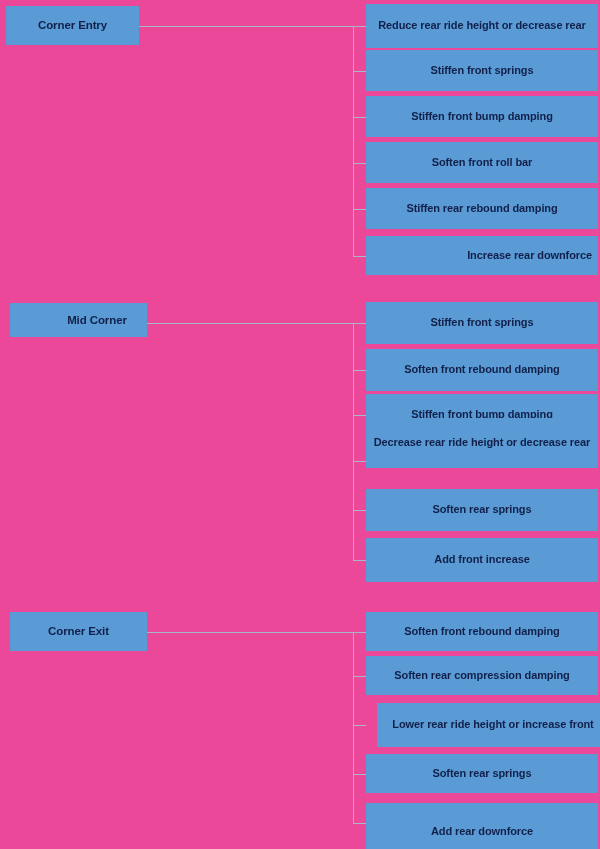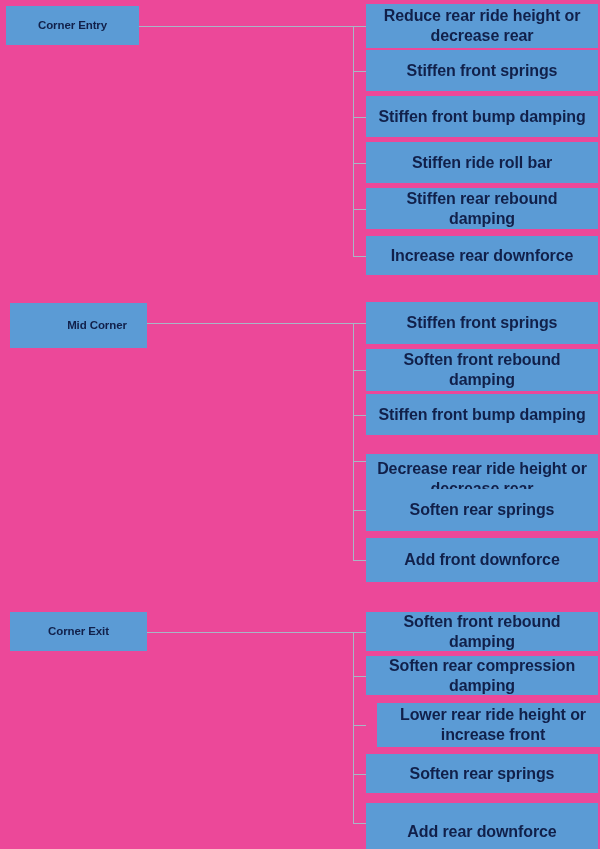--- a/index.html
+++ b/index.html
@@ -20,21 +20,21 @@
 
   .node {
     position: absolute;
     background: #5B9BD5;
     color: #11204A;
     display: flex;
     align-items: center;
     justify-content: center;
     text-align: center;
     font-weight: bold;
-    font-size: 16px;
+    font-size: 11px;
     line-height: 1.22;
     box-sizing: border-box;
     padding: 2px 6px;
     letter-spacing: -0.1px;
   }
 
   .node.root {
     font-size: 11.5px;
   }
 
@@ -70,60 +70,60 @@
       <div class="conn h" style="left: 353px; top: 71px; width: 13px;"></div>
       <div class="node leaf" style="left: 366px; top: 50px; width: 232px; height: 41px;">
         <span class="label">Stiffen front springs</span>
       </div>
       <div class="conn h" style="left: 353px; top: 117px; width: 13px;"></div>
       <div class="node leaf" style="left: 366px; top: 96px; width: 232px; height: 41px;">
         <span class="label">Stiffen front bump damping</span>
       </div>
       <div class="conn h" style="left: 353px; top: 163px; width: 13px;"></div>
       <div class="node leaf" style="left: 366px; top: 142px; width: 232px; height: 41px;">
-        <span class="label">Stiffen ride roll bar</span>
+        <span class="label">Soften front roll bar</span>
       </div>
       <div class="conn h" style="left: 353px; top: 209px; width: 13px;"></div>
       <div class="node leaf" style="left: 366px; top: 188px; width: 232px; height: 41px;">
         <span class="label">Stiffen rear rebound damping</span>
       </div>
       <div class="conn h" style="left: 353px; top: 256px; width: 13px;"></div>
-      <div class="node leaf" style="left: 366px; top: 236px; width: 232px; height: 39px;">
+      <div class="node leaf" style="left: 366px; top: 236px; width: 232px; height: 39px; text-align: right;">
         <span class="label">Increase rear downforce</span>
       </div>
     </div>
     <div class="group">
-      <div class="node root" style="left: 10px; top: 303px; width: 137px; height: 45px; padding-left: 43px;">
+      <div class="node root" style="left: 10px; top: 303px; width: 137px; height: 34px; padding-left: 43px;">
         <span class="label">Mid Corner</span>
       </div>
       <div class="conn h" style="left: 147px; top: 323px; width: 206px;"></div>
       <div class="conn v" style="left: 353px; top: 323px; height: 237px;"></div>
       <div class="conn h" style="left: 353px; top: 323px; width: 13px;"></div>
       <div class="node leaf" style="left: 366px; top: 302px; width: 232px; height: 42px;">
         <span class="label">Stiffen front springs</span>
       </div>
       <div class="conn h" style="left: 353px; top: 370px; width: 13px;"></div>
       <div class="node leaf" style="left: 366px; top: 349px; width: 232px; height: 42px;">
         <span class="label">Soften front rebound damping</span>
       </div>
       <div class="conn h" style="left: 353px; top: 415px; width: 13px;"></div>
       <div class="node leaf" style="left: 366px; top: 394px; width: 232px; height: 41px;">
         <span class="label">Stiffen front bump damping</span>
       </div>
       <div class="conn h" style="left: 353px; top: 461px; width: 13px;"></div>
-      <div class="node leaf" style="left: 366px; top: 454px; width: 232px; height: 50px; justify-content: flex-end;">
+      <div class="node leaf" style="left: 366px; top: 418px; width: 232px; height: 50px; justify-content: flex-end;">
         <span class="label">Decrease rear ride height or decrease rear</span>
       </div>
       <div class="conn h" style="left: 353px; top: 510px; width: 13px;"></div>
       <div class="node leaf" style="left: 366px; top: 489px; width: 232px; height: 42px;">
         <span class="label">Soften rear springs</span>
       </div>
       <div class="conn h" style="left: 353px; top: 560px; width: 13px;"></div>
       <div class="node leaf" style="left: 366px; top: 538px; width: 232px; height: 44px;">
-        <span class="label">Add front downforce</span>
+        <span class="label">Add front increase</span>
       </div>
     </div>
     <div class="group">
       <div class="node root" style="left: 10px; top: 612px; width: 137px; height: 39px; align-items: center;">
         <span class="label">Corner Exit</span>
       </div>
       <div class="conn h" style="left: 147px; top: 632px; width: 206px;"></div>
       <div class="conn v" style="left: 353px; top: 632px; height: 191px;"></div>
       <div class="conn h" style="left: 353px; top: 632px; width: 13px;"></div>
       <div class="node leaf" style="left: 366px; top: 612px; width: 232px; height: 39px;">

